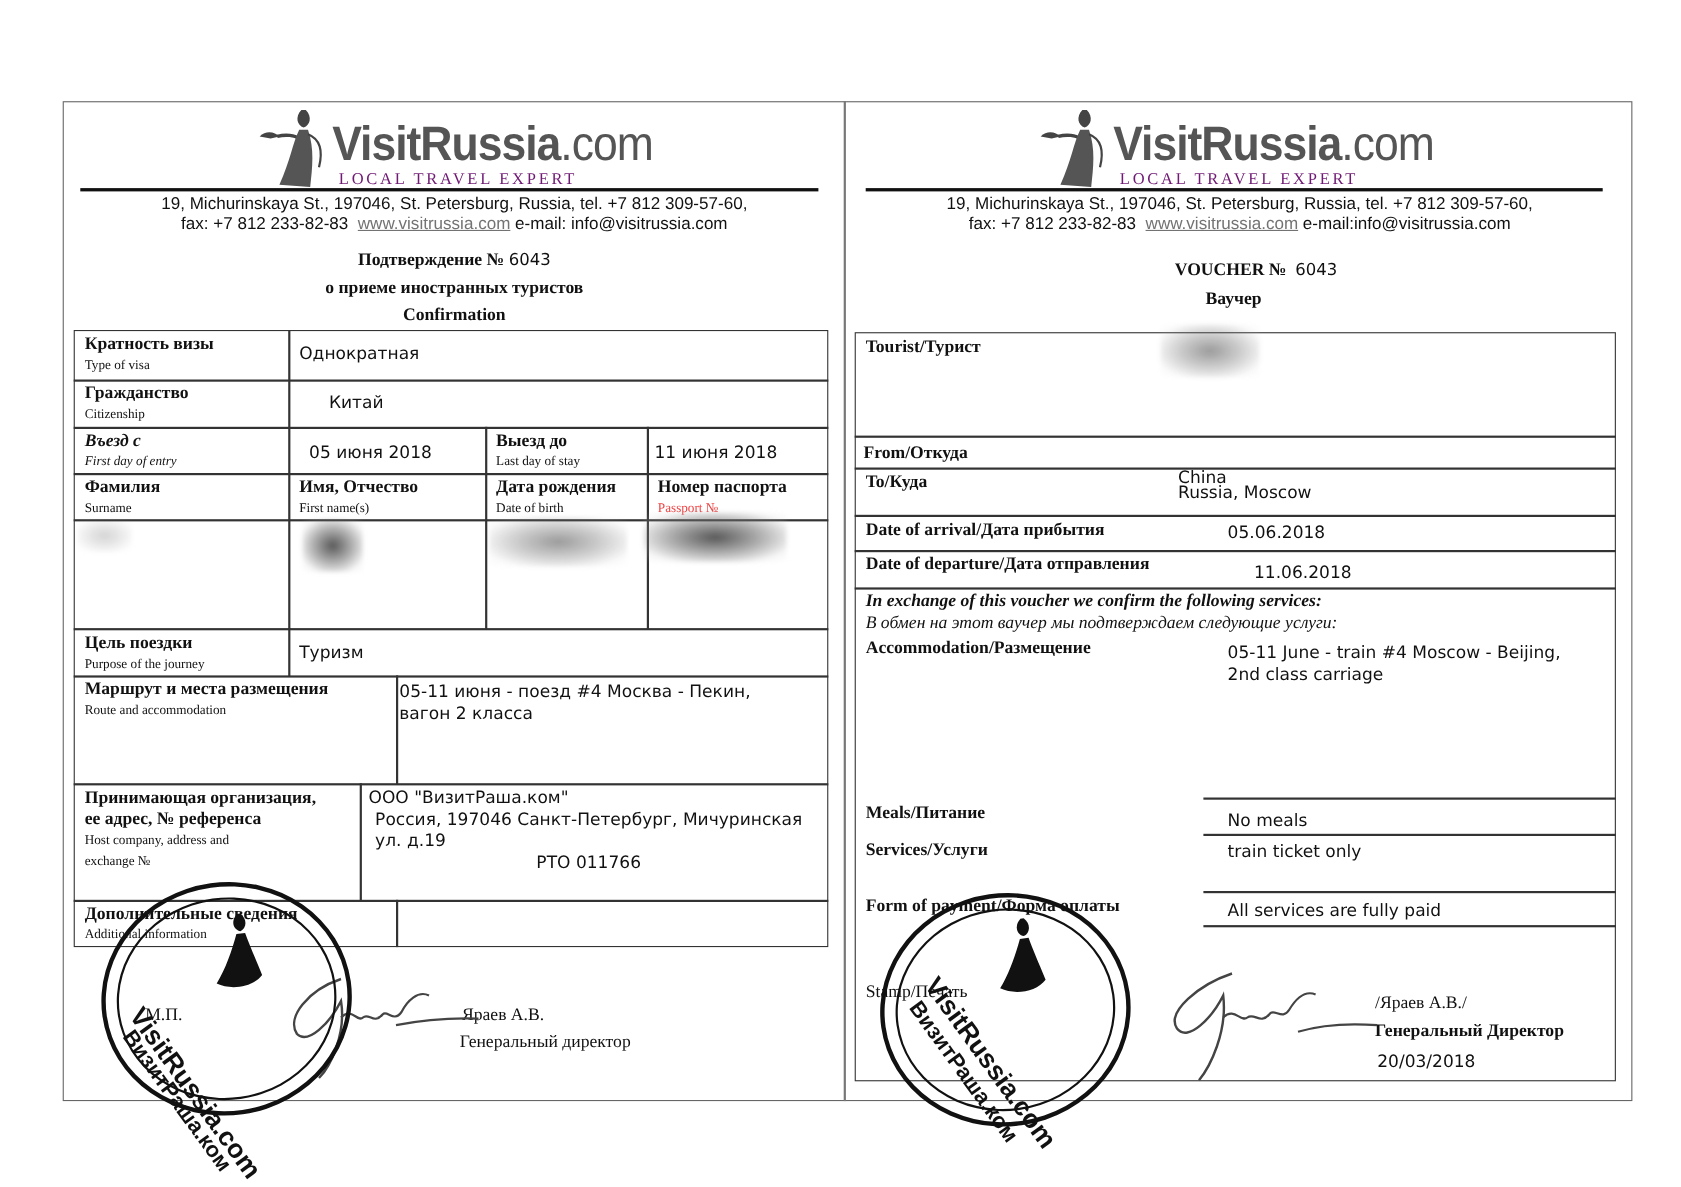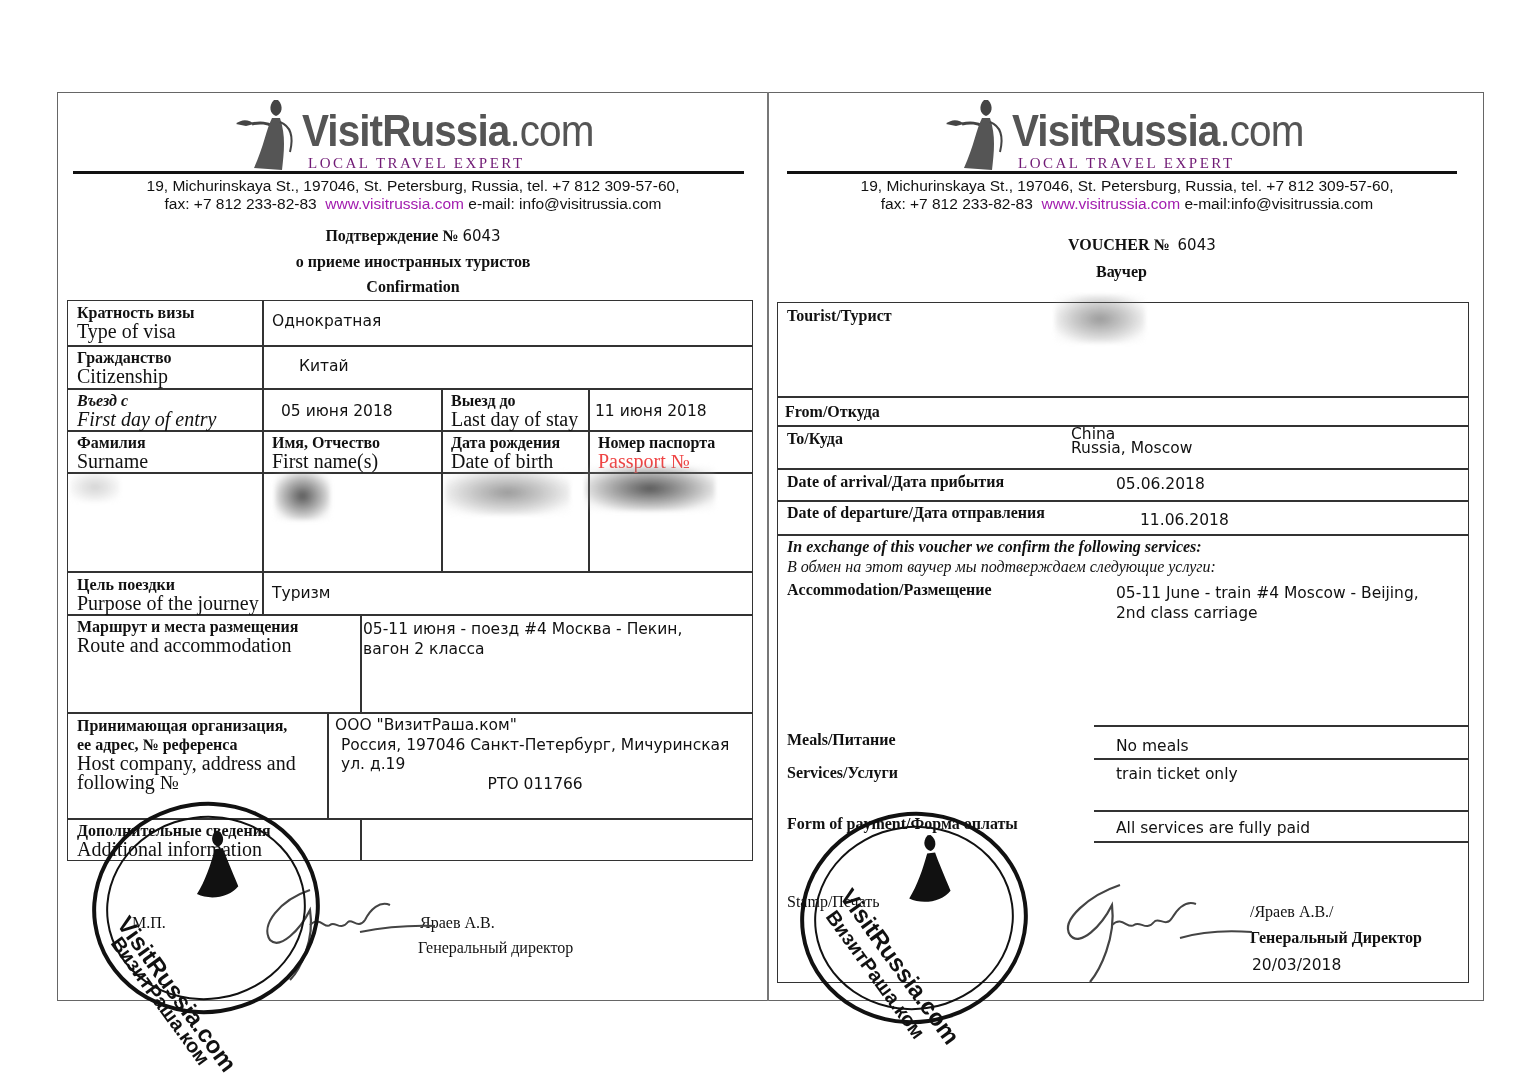--- a/index.html
+++ b/index.html
@@ -8,26 +8,26 @@
   .outer { position:absolute; left:57px; top:92px; width:1427px; height:909px; border:1.5px solid #666; box-sizing:border-box; }
   .divider-v { position:absolute; left:767px; top:92px; width:1.5px; height:909px; background:#777; }
   .logo { position:absolute; display:flex; align-items:flex-end; }
   .logo-fig { width:70px; height:76px; }
   .logo-text { font-family:"Liberation Sans", sans-serif; color:#555; line-height:1; }
   .logo-main { font-size:44px; font-weight:bold; letter-spacing:-1px; transform:scaleX(0.92); transform-origin:left; }
   .logo-main .com { font-weight:normal; }
   .logo-sub { font-size:15px; letter-spacing:2.5px; color:#701a75; margin-left:6px; margin-top:2px; }
   .rule { position:absolute; height:3px; background:#111; }
   .addr { position:absolute; font-family:"Liberation Sans", sans-serif; font-size:15.5px; text-align:center; line-height:18px; color:#111; }
-  .addr a { color:#a21caf; }
+  .addr a { color:#737373; text-decoration:underline; }
   .title { position:absolute; text-align:center; font-weight:bold; font-size:16px; }
   .mono { font-family:"DejaVu Sans", sans-serif; font-weight:normal; font-size:15px; }
   .cell-b { position:absolute; box-sizing:border-box; }
   .lbl-ru { font-weight:bold; font-size:16px; line-height:19px; }
-  .lbl-en { font-size:20px; line-height:19px; }
+  .lbl-en { font-size:12px; line-height:19px; }
   .val { font-family:"DejaVu Sans", sans-serif; font-size:15.5px; line-height:20px; position:absolute; }
   .hl { position:absolute; height:1.5px; background:#333; }
   .vl { position:absolute; width:1.5px; background:#333; }
   .blur { position:absolute; background:radial-gradient(ellipse at center, rgba(60,60,60,0.85) 0%, rgba(110,110,110,0.55) 45%, rgba(200,200,200,0.15) 80%, rgba(255,255,255,0) 100%); filter:blur(2px); }
   .stamp { position:absolute; border-radius:50%; border:4px solid #111; box-sizing:border-box; }
   .stamp .inner { position:absolute; border-radius:50%; border:2px solid #111; }
   .stamp .t { position:absolute; font-family:"Liberation Sans", sans-serif; font-weight:bold; color:#111; }
   .sig { position:absolute; }
   .sig-text { position:absolute; font-size:16px; line-height:20px; }
 </style>
@@ -140,21 +140,21 @@
   </div>
   <div class="val" style="left:363px; top:619px;">
     <div>05-11 июня - поезд #4 Москва - Пекин,</div>
     <div>вагон 2 класса</div>
   </div>
 
   <div class="abs" style="left:77px; top:716px;">
     <div class="lbl-ru">Принимающая организация,</div>
     <div class="lbl-ru">ее адрес, № референса</div>
     <div class="lbl-en">Host company, address and</div>
-    <div class="lbl-en">following №</div>
+    <div class="lbl-en">exchange №</div>
   </div>
   <div class="val" style="left:335px; top:716px; line-height:19.5px;">
     <div>ООО "ВизитРаша.ком"</div>
     <div style="padding-left:6px;">Россия, 197046 Санкт-Петербург, Мичуринская</div>
     <div style="padding-left:6px;">ул. д.19</div>
     <div style="padding-left:6px;text-align:center;">РТО 011766</div>
   </div>
 
   <div class="abs" style="left:77px; top:821px;">
     <div class="lbl-ru">Дополнительные сведения</div>

